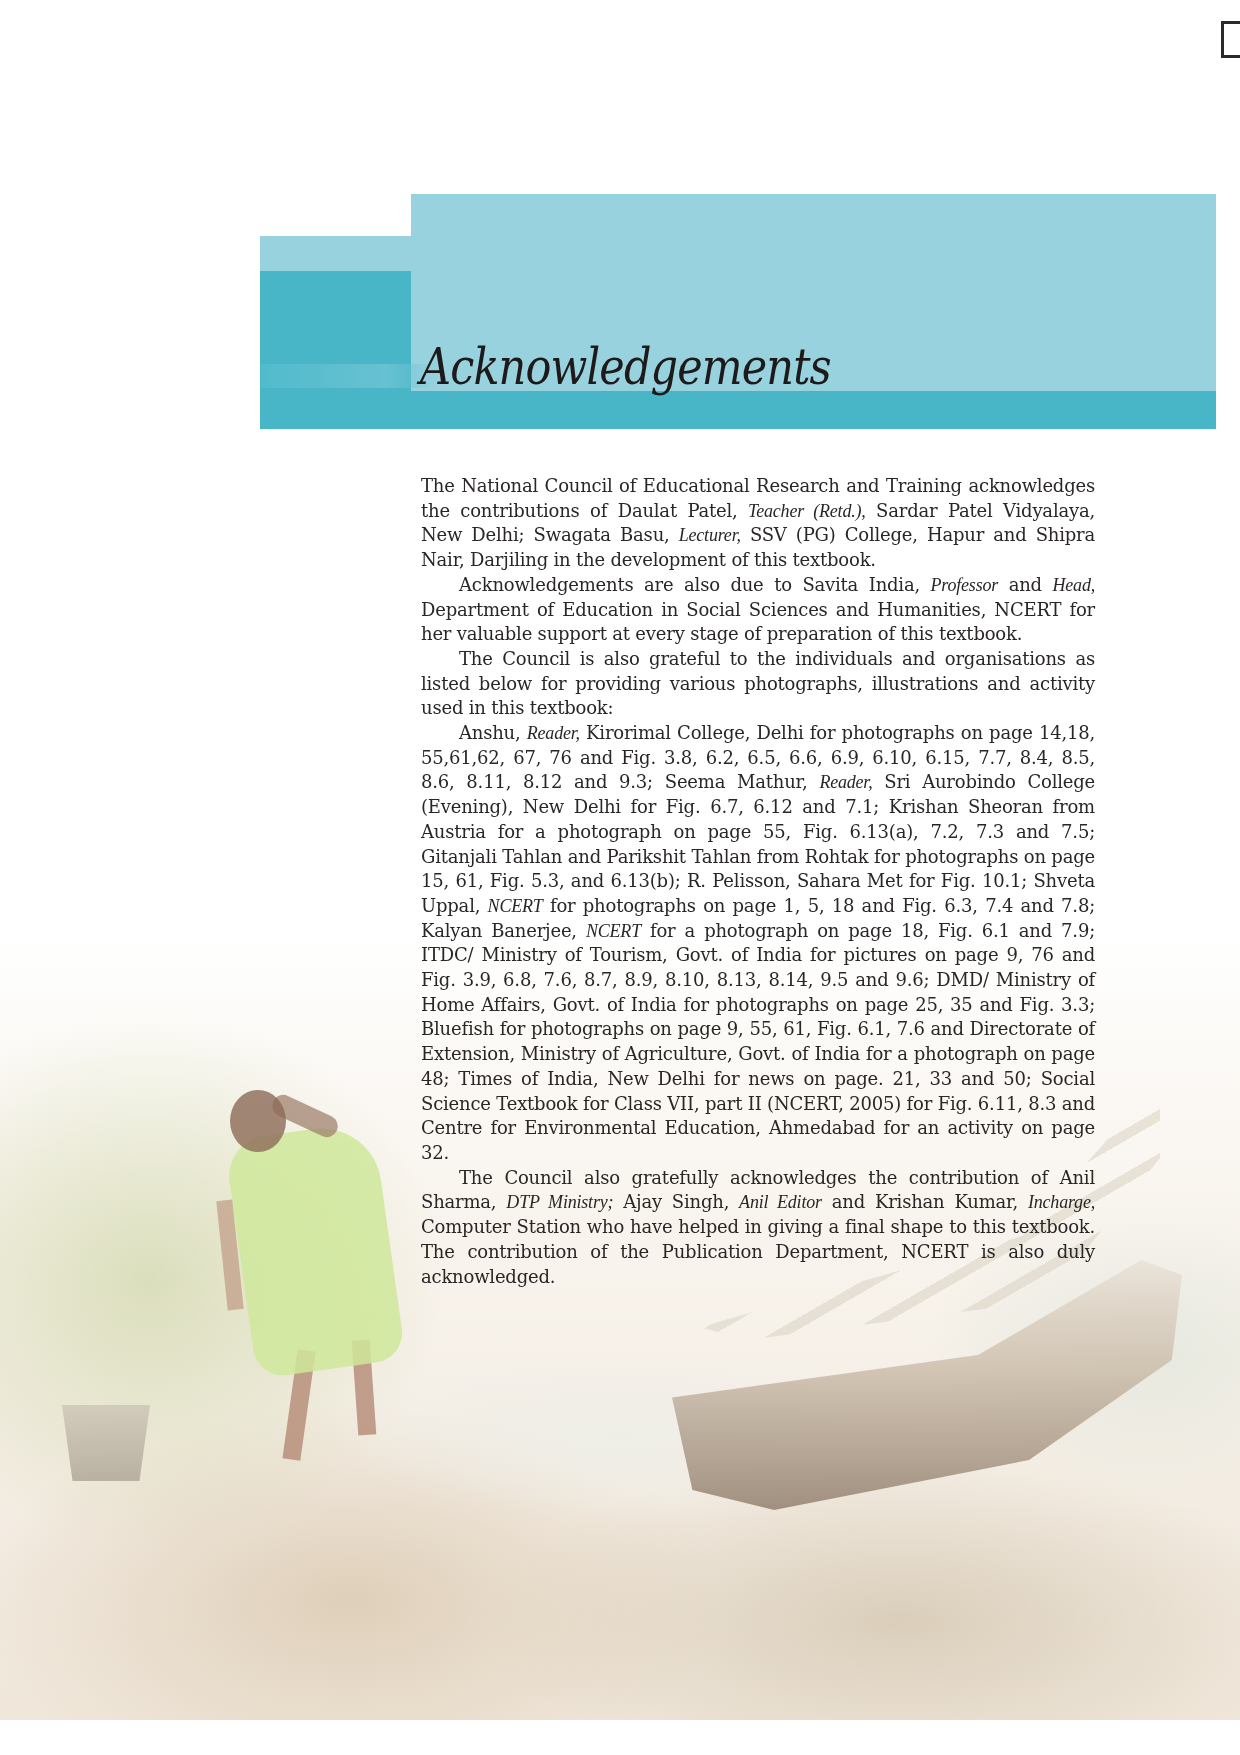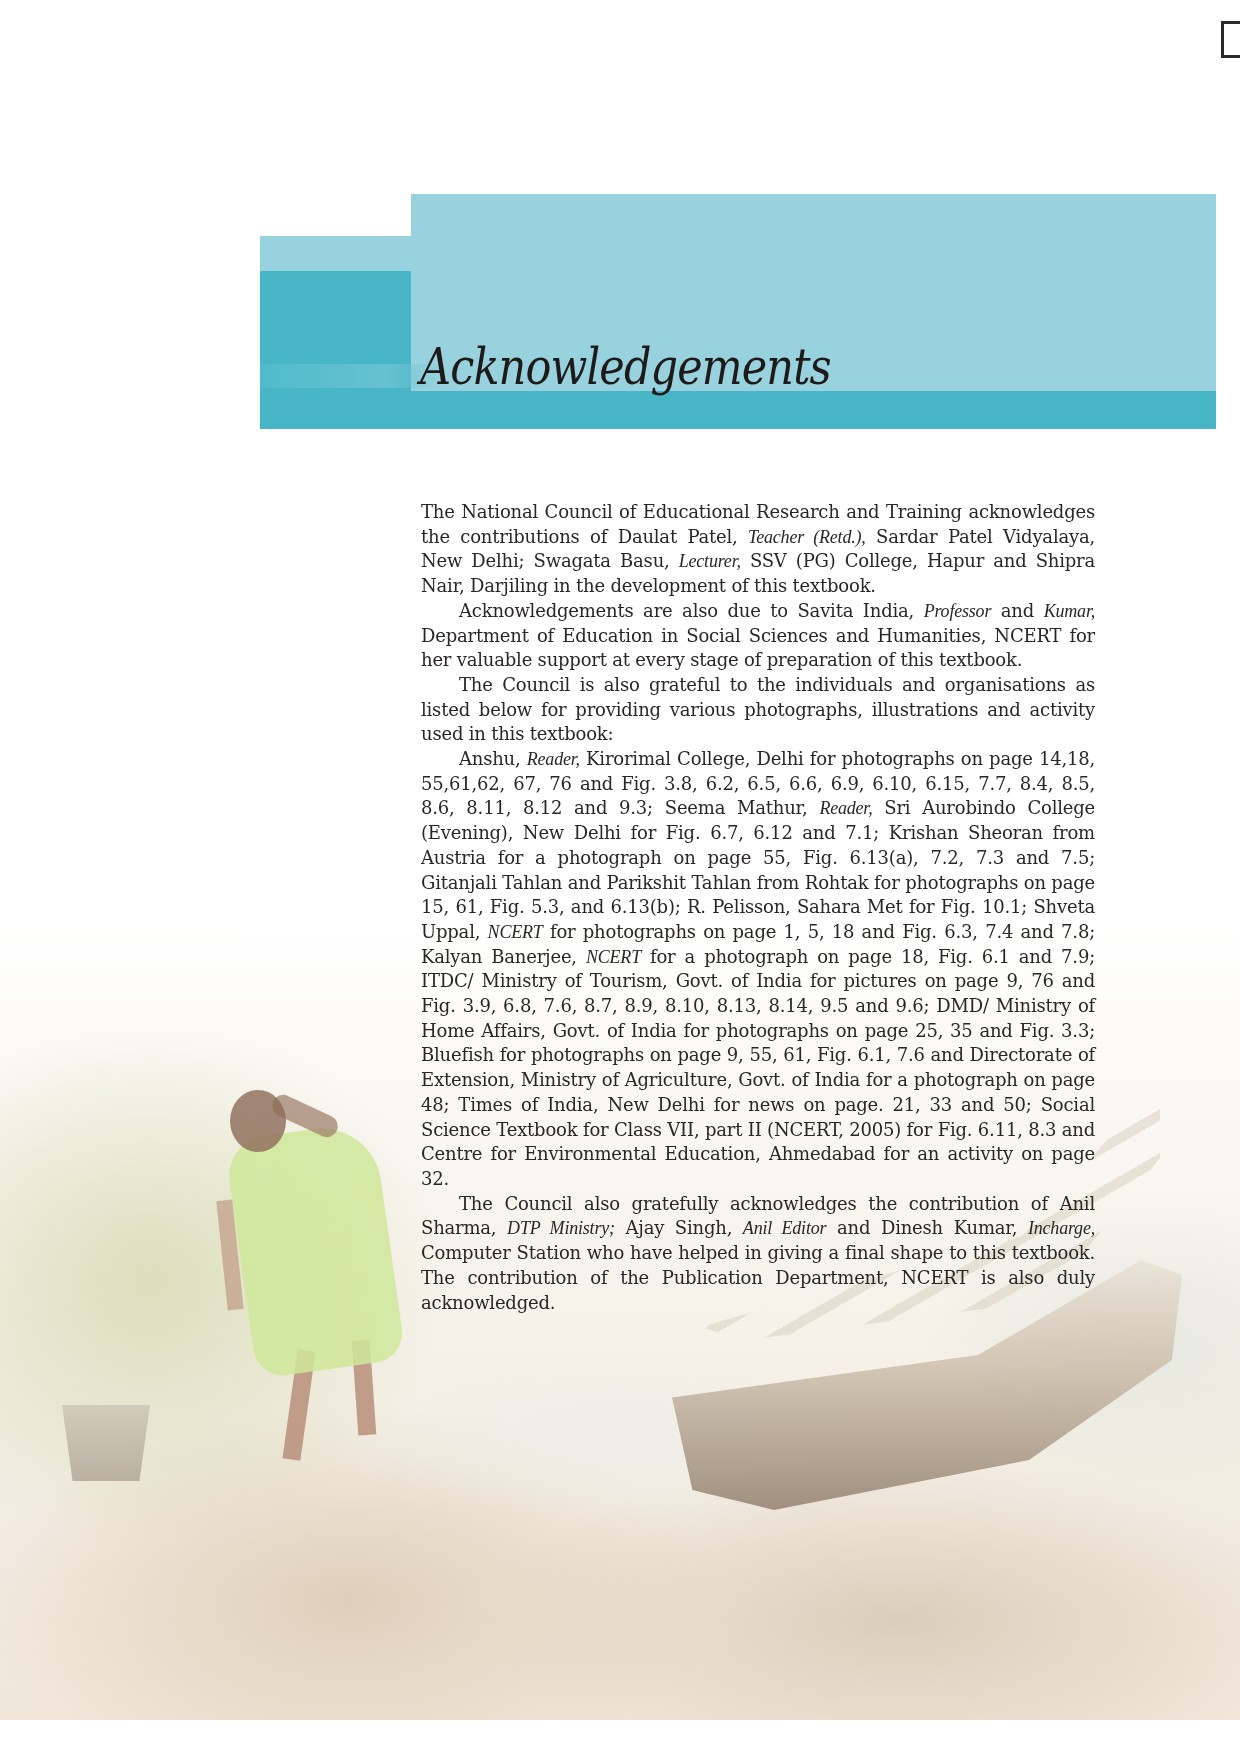--- a/index.html
+++ b/index.html
@@ -92,21 +92,21 @@
       background: repeating-linear-gradient(-30deg, rgba(220,212,198,0.75) 0 10px, rgba(255,255,255,0) 10px 38px);
       clip-path: polygon(0 95%, 70% 60%, 100% 0, 100% 30%, 75% 85%, 10% 100%);
       opacity: 0.8;
     }
     .photo-fade-top {
       position: absolute; left: 0; top: 0; width: 1240px; height: 120px;
       background: linear-gradient(to bottom, #ffffff, rgba(255,255,255,0));
     }
     
     .body-text {
-      position: absolute; left: 421px; top: 500px; width: 674px;
+      position: absolute; left: 421px; top: 474px; width: 674px;
       font-family: "DejaVu Serif", "Liberation Serif", serif;
       font-size: 18px; line-height: 24.7px; color: #2a2626;
       text-align: justify; letter-spacing: -0.2px;
     }
     .body-text p { margin: 0; }
     .body-text p.indent { text-indent: 38px; }
     .body-text em { font-style: italic; font-family: "Liberation Serif", serif; }
   </style>
 </head>
 <body>
@@ -135,24 +135,24 @@
   <div class="boat-rim"></div>
   <div class="boat-hull"></div>
   <div class="photo-fade-top"></div>
 </div>
 
 <div class="body-text" id="body-text">
   <p>
     <span>The National Council of Educational Research and Training acknowledges the contributions of Daulat Patel, </span><em>Teacher (Retd.),</em><span> Sardar Patel Vidyalaya, New Delhi; Swagata Basu, </span><em>Lecturer,</em><span> SSV (PG) College, Hapur and Shipra Nair, Darjiling in the development of this textbook.</span>
   </p>
   <p class="indent">
-    <span>Acknowledgements are also due to Savita India, </span><em>Professor</em><span> and </span><em>Kumar,</em><span> Department of Education in Social Sciences and Humanities, NCERT for her valuable support at every stage of preparation of this textbook.</span>
+    <span>Acknowledgements are also due to Savita India, </span><em>Professor</em><span> and </span><em>Head,</em><span> Department of Education in Social Sciences and Humanities, NCERT for her valuable support at every stage of preparation of this textbook.</span>
   </p>
   <p class="indent">
     <span>The Council is also grateful to the individuals and organisations as listed below for providing various photographs, illustrations and activity used in this textbook:</span>
   </p>
   <p class="indent">
     <span>Anshu, </span><em>Reader,</em><span> Kirorimal College, Delhi for photographs on page 14,18, 55,61,62, 67, 76 and Fig. 3.8, 6.2, 6.5, 6.6, 6.9, 6.10, 6.15, 7.7, 8.4, 8.5, 8.6, 8.11, 8.12 and 9.3; Seema Mathur, </span><em>Reader,</em><span> Sri Aurobindo College (Evening), New Delhi for Fig. 6.7, 6.12 and 7.1; Krishan Sheoran from Austria for a photograph on page 55, Fig. 6.13(a), 7.2, 7.3 and 7.5; Gitanjali Tahlan and Parikshit Tahlan from Rohtak for photographs on page 15, 61, Fig. 5.3, and 6.13(b); R. Pelisson, Sahara Met for Fig. 10.1; Shveta Uppal, </span><em>NCERT</em><span> for photographs on page 1, 5, 18 and Fig. 6.3, 7.4 and 7.8; Kalyan Banerjee, </span><em>NCERT</em><span> for a photograph on page 18, Fig. 6.1 and 7.9; ITDC/ Ministry of Tourism, Govt. of India for pictures on page 9, 76 and Fig. 3.9, 6.8, 7.6, 8.7, 8.9, 8.10, 8.13, 8.14, 9.5 and 9.6; DMD/ Ministry of Home Affairs, Govt. of India for photographs on page 25, 35 and Fig. 3.3; Bluefish for photographs on page 9, 55, 61, Fig. 6.1, 7.6 and Directorate of Extension, Ministry of Agriculture, Govt. of India for a photograph on page 48; Times of India, New Delhi for news on page. 21, 33 and 50; Social Science Textbook for Class VII, part II (NCERT, 2005) for Fig. 6.11, 8.3 and Centre for Environmental Education, Ahmedabad for an activity on page 32.</span>
   </p>
   <p class="indent">
-    <span>The Council also gratefully acknowledges the contribution of Anil Sharma, </span><em>DTP Ministry;</em><span> Ajay Singh, </span><em>Anil Editor</em><span> and Dinesh Kumar, </span><em>Incharge,</em><span> Computer Station who have helped in giving a final shape to this textbook. The contribution of the Publication Department, NCERT is also duly acknowledged.</span>
+    <span>The Council also gratefully acknowledges the contribution of Anil Sharma, </span><em>DTP Ministry;</em><span> Ajay Singh, </span><em>Anil Editor</em><span> and Krishan Kumar, </span><em>Incharge,</em><span> Computer Station who have helped in giving a final shape to this textbook. The contribution of the Publication Department, NCERT is also duly acknowledged.</span>
   </p>
 </div>
 
 </body></html>

